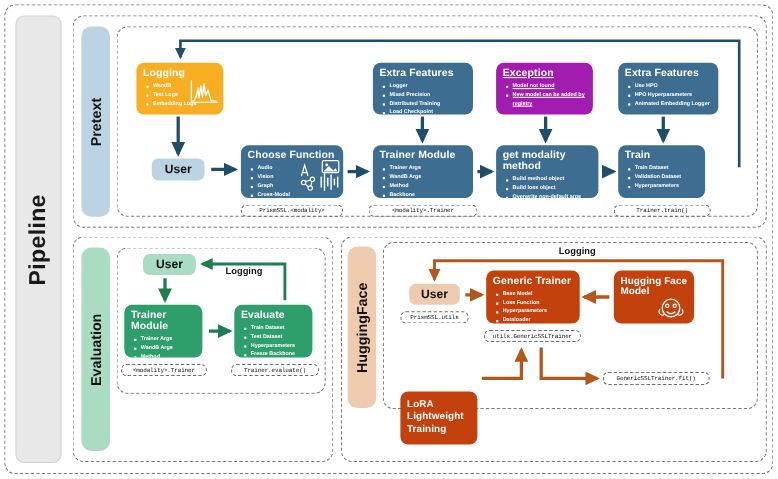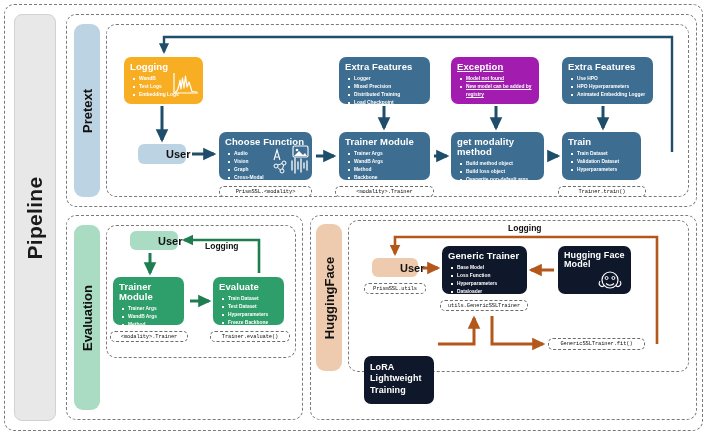--- a/index.html
+++ b/index.html
@@ -25,25 +25,25 @@
   .card{position:absolute;border-radius:7px;box-sizing:border-box;color:#fff;overflow:hidden;}
   .card .ttl{font-size:9.5px;font-weight:bold;line-height:1.05;margin:5px 0 3px 6px;letter-spacing:.1px;}
   .card ul{margin:0;padding:0 4px 0 15px;list-style:none;}
   .card li{font-size:4.9px;font-weight:bold;line-height:1.62;position:relative;}
   .card li:before{content:"";position:absolute;left:-6px;top:3.1px;width:2px;height:2px;background:#fff;}
 
   .c-blue{background:#3d6d91;}
   .c-orange{background:#f7ae23;}
   .c-red{background:#a21caf;text-decoration:underline;}
   .c-green{background:#2e9e6b;}
-  .c-hf{background:#0f172a;}
-
-  
-  .pill{position:absolute;border-radius:6px;display:flex;align-items:center;justify-content:flex-start;
-        font-size:11px;font-weight:bold;color:#111;box-sizing:border-box;padding-left:28px;}
+  .c-hf{background:#c2410c;}
+
+  
+  .pill{position:absolute;border-radius:6px;display:flex;align-items:center;justify-content:center;
+        font-size:11px;font-weight:bold;color:#111;box-sizing:border-box;}
   .p-blue{background:#bcd3e3;}
   .p-green{background:#a9dcc3;}
   .p-tan{background:#eecbae;}
 
   
   .code{position:absolute;border:1px dashed #6b6b6b;border-radius:5px;background:#fff;
         display:flex;align-items:center;justify-content:center;
         font-family:"Liberation Mono",monospace;font-size:5.4px;color:#111;box-sizing:border-box;
         letter-spacing:-.1px;white-space:nowrap;}
 

